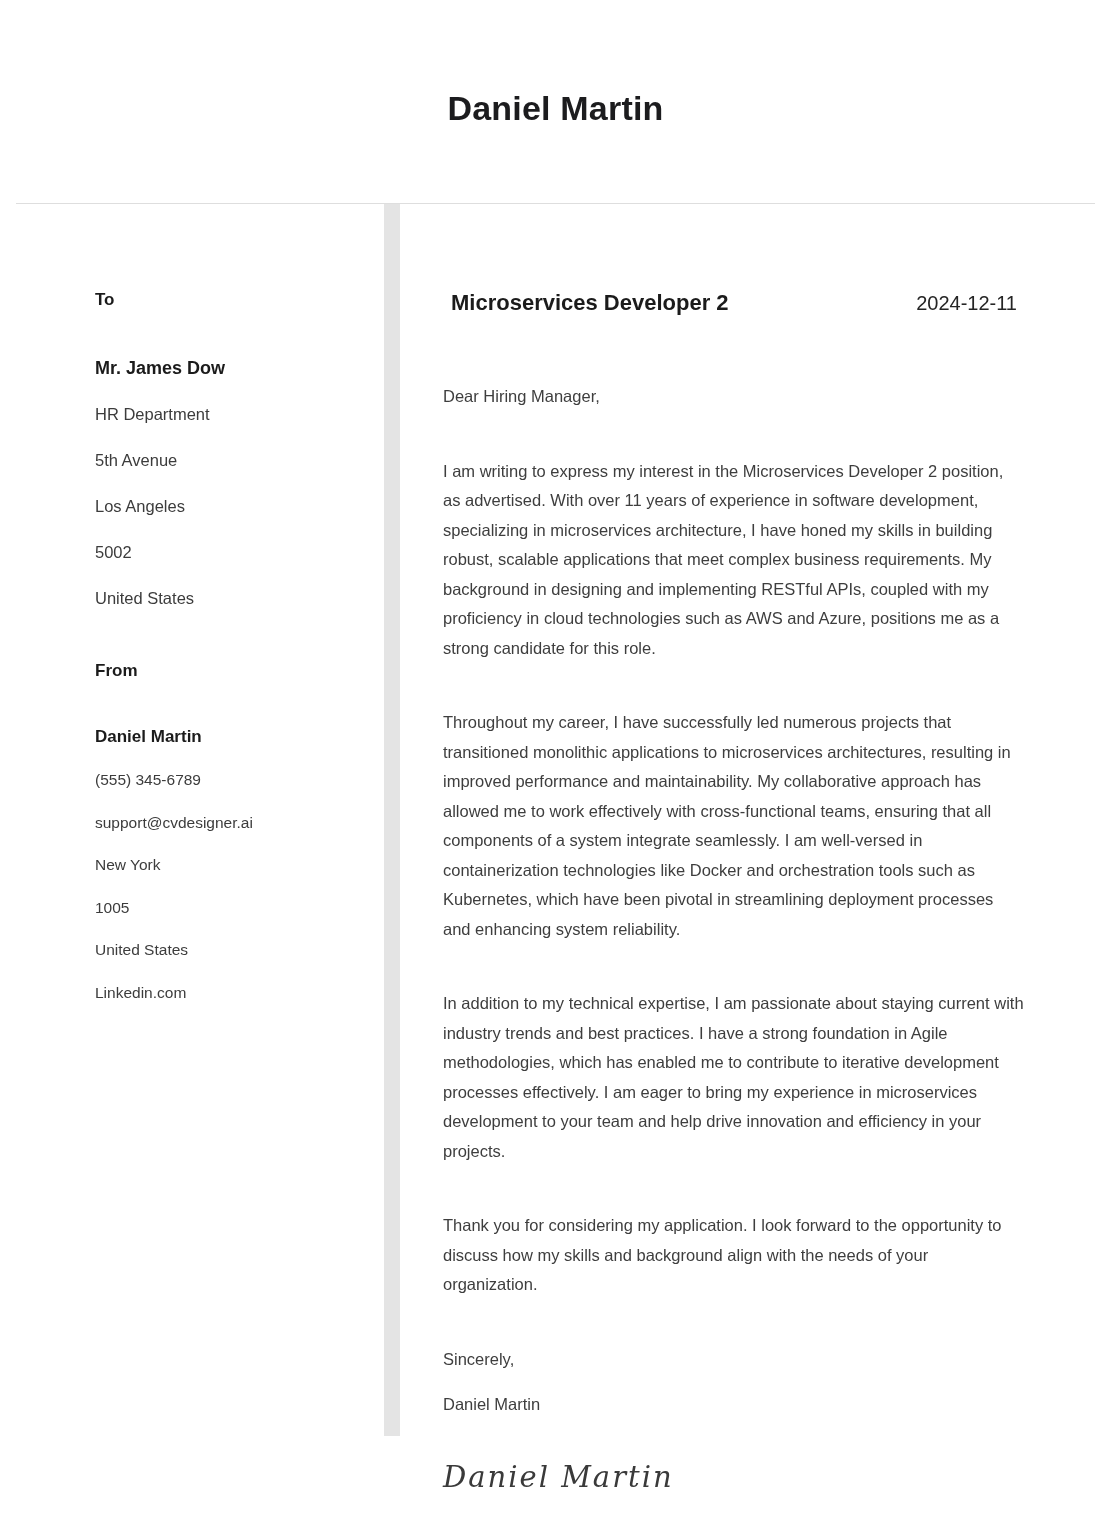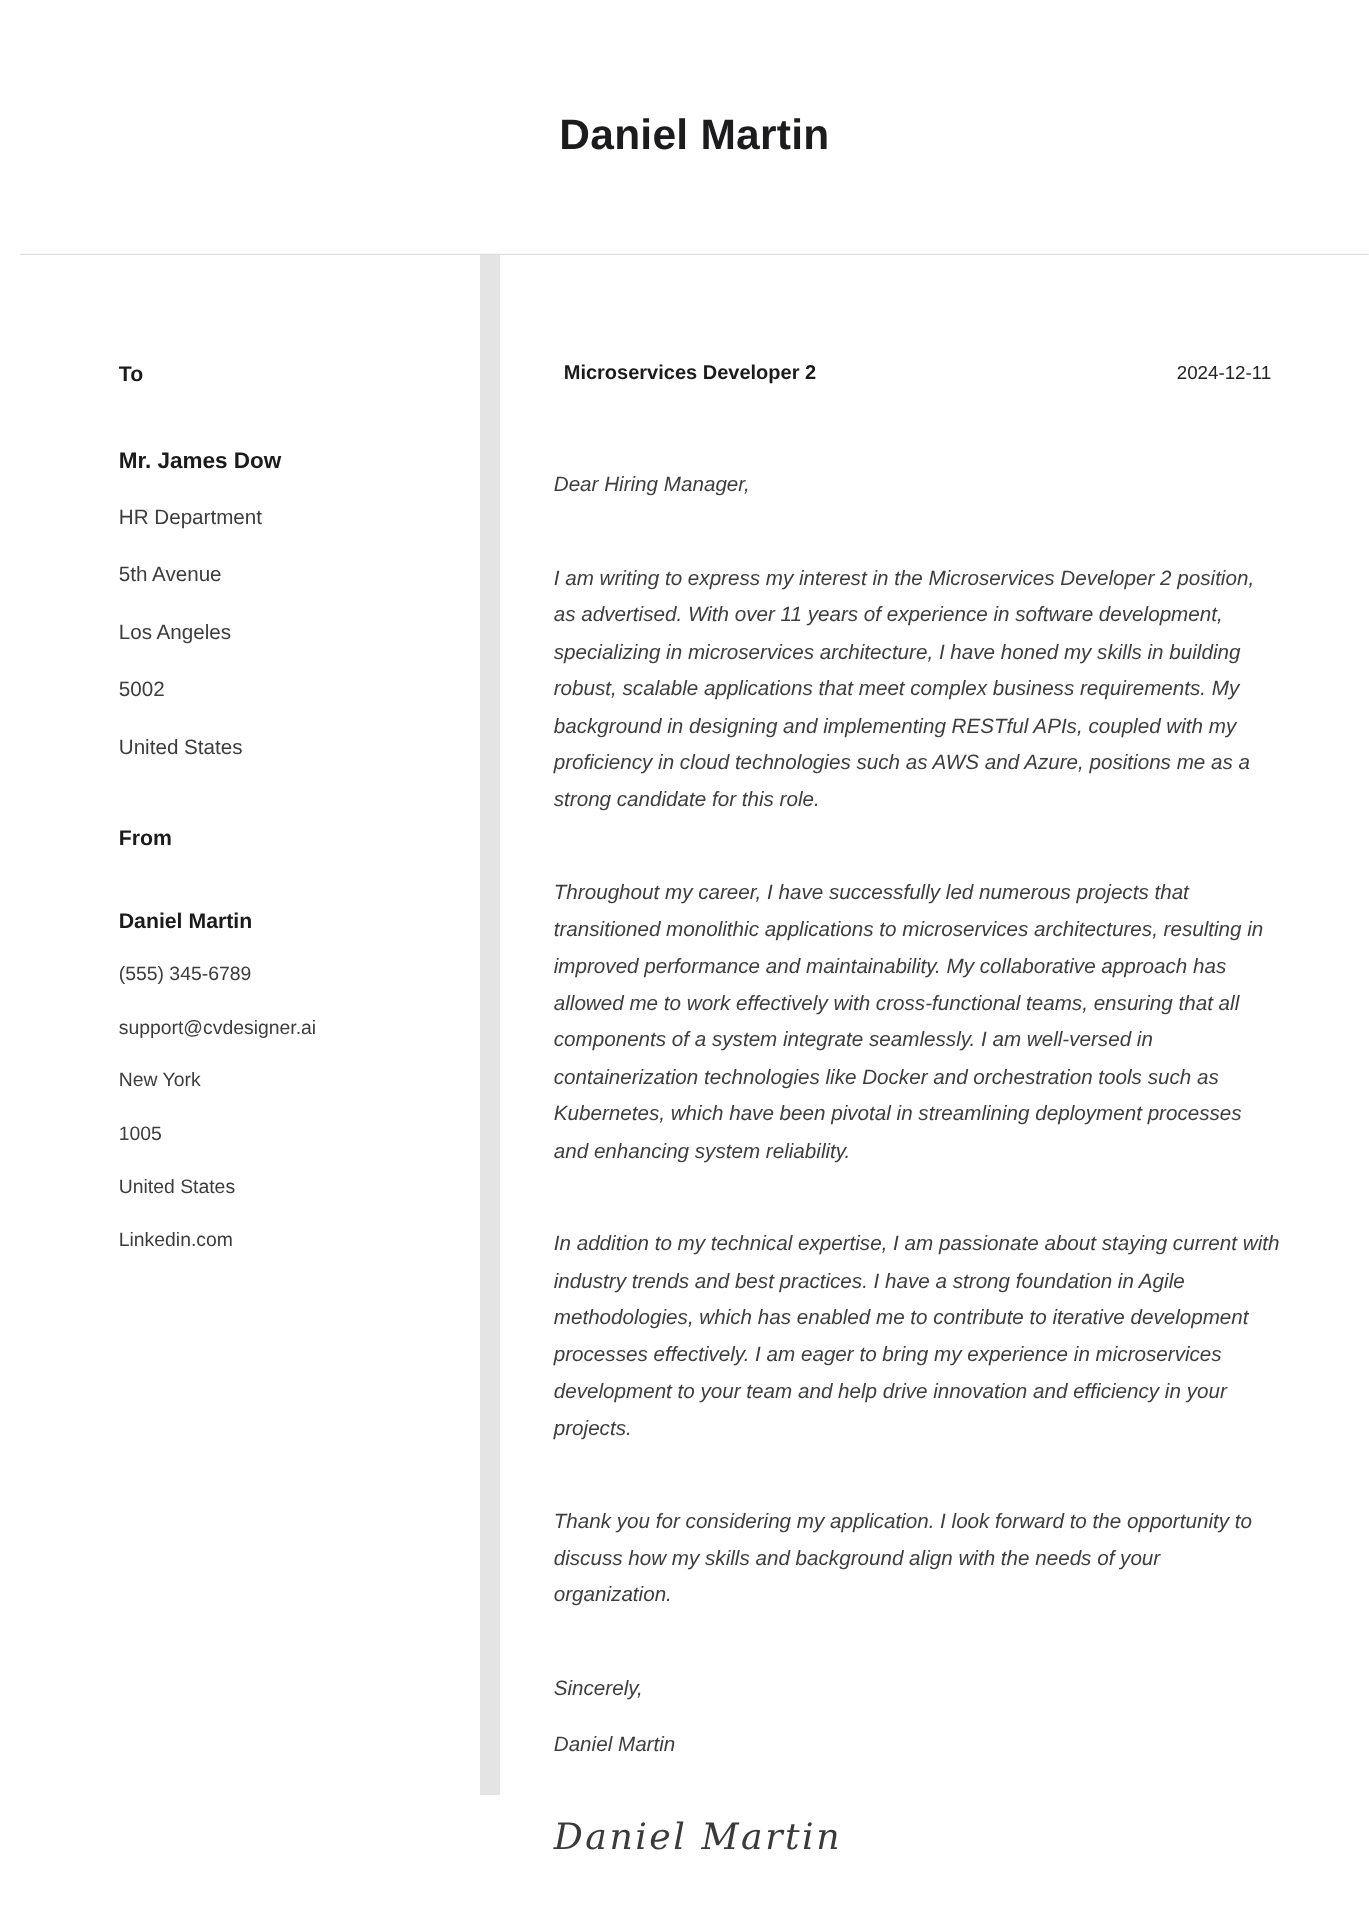--- a/index.html
+++ b/index.html
@@ -78,34 +78,33 @@
     flex: 1;
     padding: 62px 54px 0 43px;
   }
   .letter-head {
     display: flex;
     justify-content: space-between;
     align-items: baseline;
     margin-bottom: 42px;
   }
   .letter-head h2 {
-    font-size: 16px;
+    font-size: 22px;
     font-weight: 700;
     color: #1b1b1b;
   }
   .letter-date {
-    font-size: 15px;
+    font-size: 20px;
     color: #252525;
   }
   .letter p {
     font-size: 16.5px;
     line-height: 29.5px;
     color: #3e3e3e;
     margin-bottom: 29px;
-    font-style: italic;
   }
   .letter p.closing-line { margin-bottom: 0; }
   .signature {
     margin-top: 24px;
     font-family: "DejaVu Serif", serif;
     font-style: italic;
     font-size: 29px;
     letter-spacing: 2px;
     color: #3a3a3a;
   }

